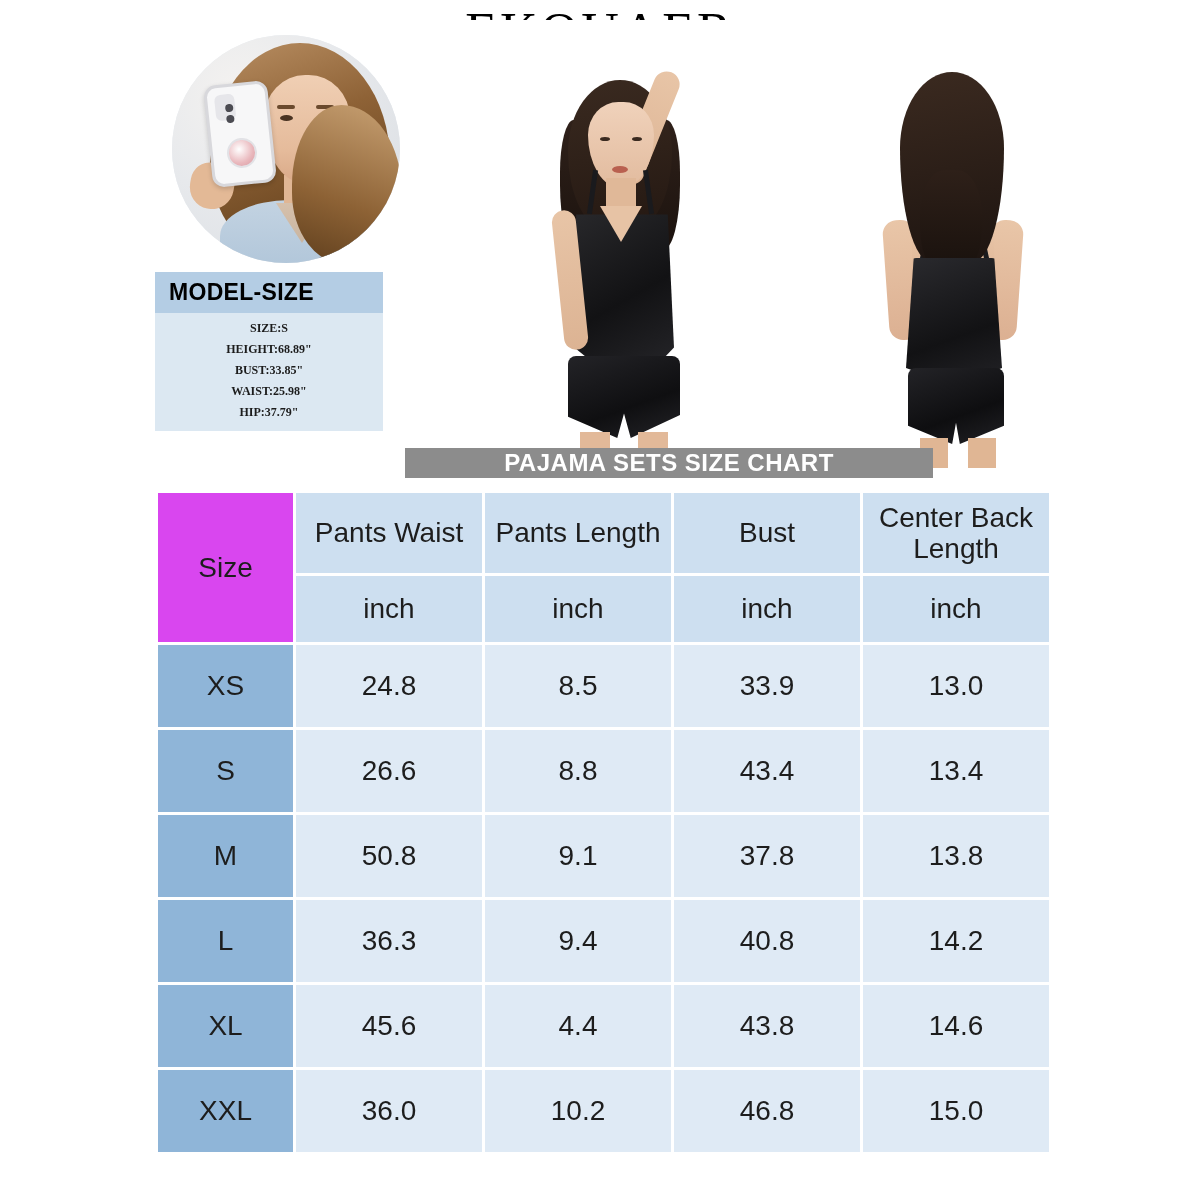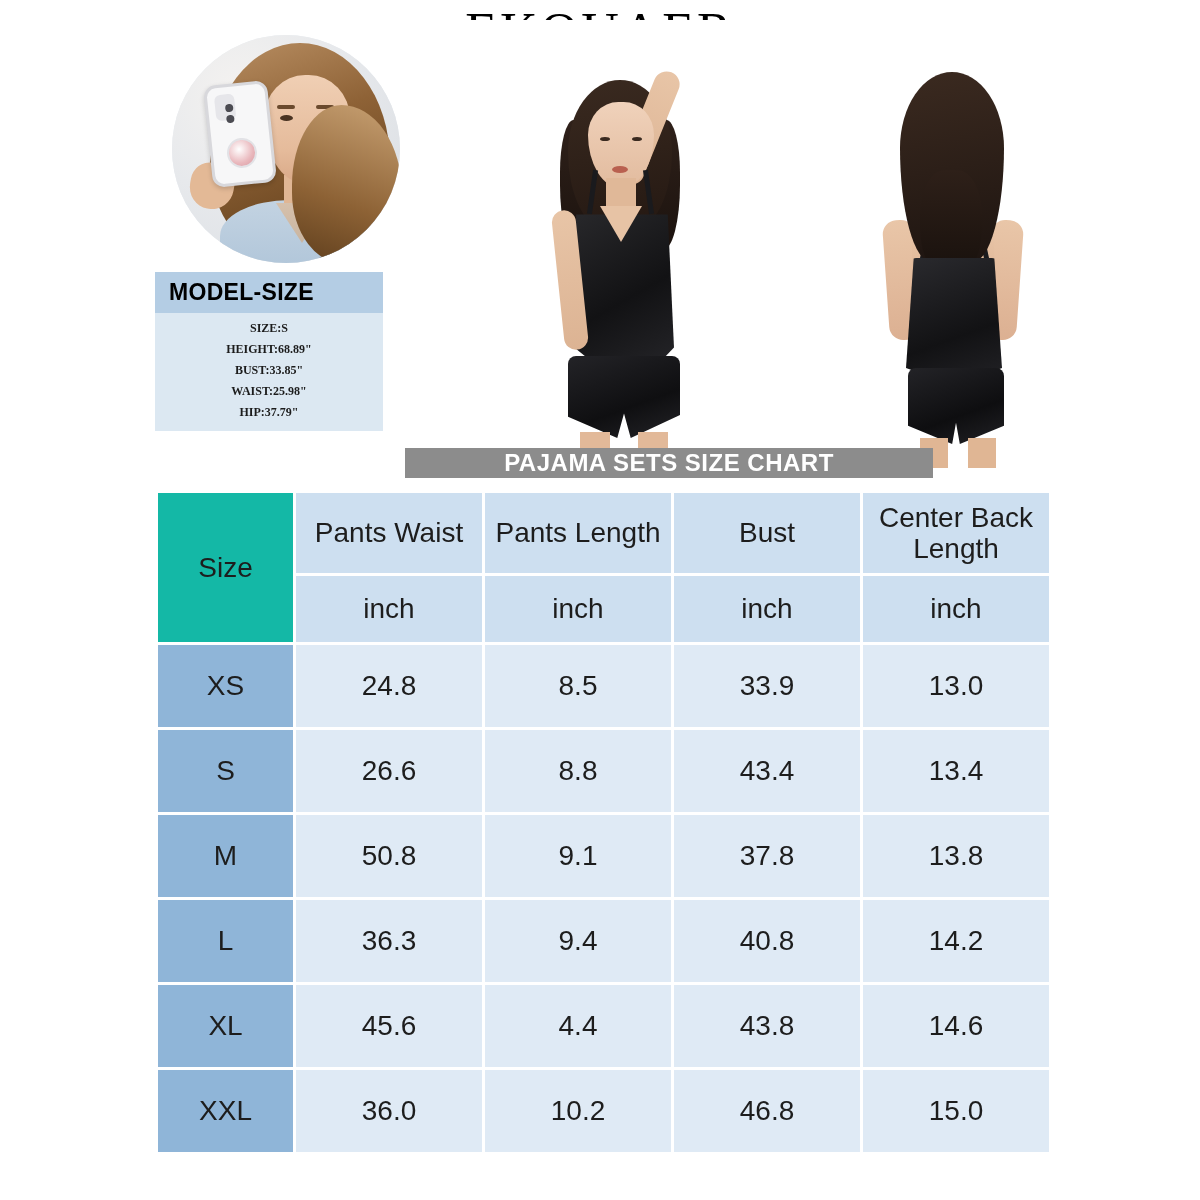--- a/index.html
+++ b/index.html
@@ -352,21 +352,21 @@
   table.size-table td {
     text-align: center;
     vertical-align: middle;
     font-size: 28px;
     color: #1d1d1d;
   }
   .col-size   { width: 135px; }
   .col-metric { width: 186px; }
 
   .hdr-size {
-    background: #14b8a6;
+    background: #d946ef;
     font-size: 25px;
     color: #14242f;
   }
   .hdr-metric {
     background: #cddff0;
     height: 78px;
     font-size: 25px;
     line-height: 1.12;
   }
   .hdr-unit {

